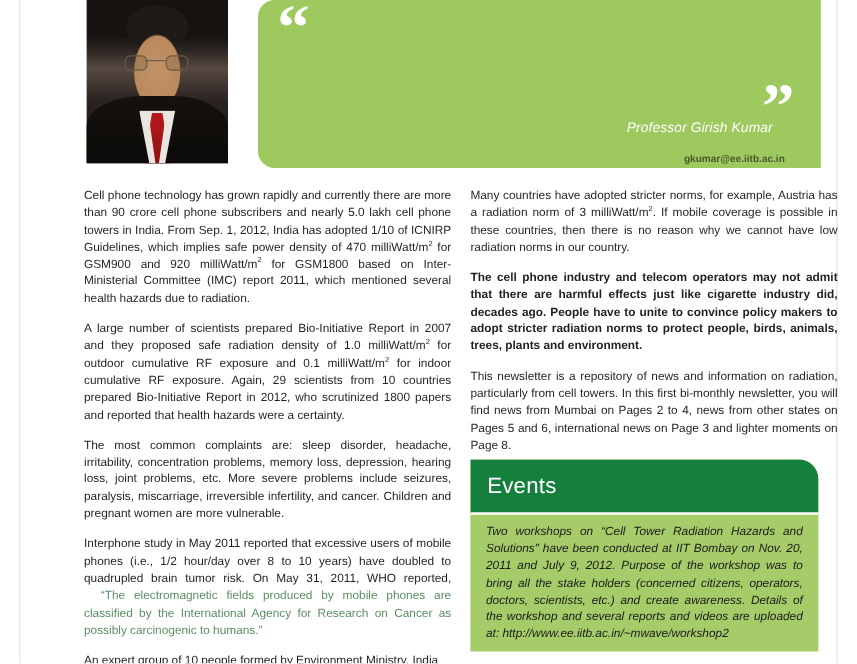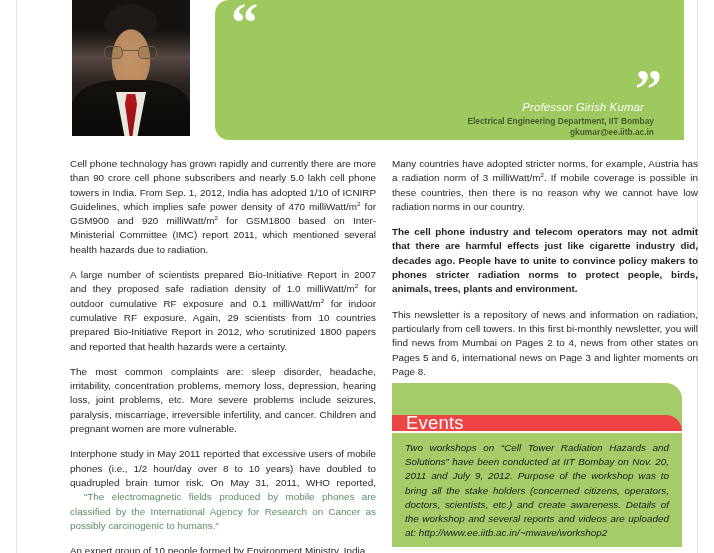--- a/index.html
+++ b/index.html
@@ -197,28 +197,27 @@
   
   .events {
     position: absolute;
     left: 392px; top: 383px;
     width: 290px;
     background: #a5cc68;
     border-radius: 0 16px 0 0;
     overflow: hidden;
   }
   .events-header {
-    height: 16px;
-    background: #ef4444;
+    height: 44px;
+    background: #15803d;
     display: flex;
     align-items: center;
     padding-left: 14px;
     box-sizing: border-box;
     border-radius: 0 16px 0 0;
-    margin-top: 32px;
   }
   .events-title {
     font-size: 18.5px;
     color: #ffffff;
     font-weight: 400;
     letter-spacing: 0.2px;
   }
   .events-divider {
     height: 2px;
     background: #ffffff;
@@ -264,40 +263,39 @@
       <div class="photo-glass l"></div>
       <div class="photo-glass r"></div>
       <div class="photo-glass-bridge"></div>
     </div>
   </div>
 
   <div class="quote-box">
     <div class="quote-mark-open">“</div>
     <div class="quote-mark-close">”</div>
     <div class="quote-author">Professor Girish Kumar</div>
-    <div class="quote-dept">Electrical Engineering Department, IIT Bombay</div>
     <div class="quote-email">gkumar@ee.iitb.ac.in</div>
   </div>
 
   <div class="col col-left">
     <p><span>Cell phone technology has grown rapidly and currently there are more than 90 crore cell phone subscribers and nearly 5.0 lakh cell phone towers in India. From Sep. 1, 2012, India has adopted 1/10 of ICNIRP Guidelines, which implies safe power density of 470 milliWatt/m</span><sup>2</sup><span> for GSM900 and 920 milliWatt/m</span><sup>2</sup><span> for GSM1800 based on Inter-Ministerial Committee (IMC) report 2011, which mentioned several health hazards due to radiation.</span></p>
 
     <p><span>A large number of scientists prepared Bio-Initiative Report in 2007 and they proposed safe radiation density of 1.0 milliWatt/m</span><sup>2</sup><span> for outdoor cumulative RF exposure and 0.1 milliWatt/m</span><sup>2</sup><span> for indoor cumulative RF exposure. Again, 29 scientists from 10 countries prepared Bio-Initiative Report in 2012, who scrutinized 1800 papers and reported that health hazards were a certainty.</span></p>
 
     <p>The most common complaints are: sleep disorder, headache, irritability, concentration problems, memory loss, depression, hearing loss, joint problems, etc. More severe problems include seizures, paralysis, miscarriage, irreversible infertility, and cancer. Children and pregnant women are more vulnerable.</p>
 
     <p><span>Interphone study in May 2011 reported that excessive users of mobile phones (i.e., 1/2 hour/day over 8 to 10 years) have doubled to quadrupled brain tumor risk. On May 31, 2011, WHO reported, </span><span class="who-quote">“The electromagnetic fields produced by mobile phones are classified by the International Agency for Research on Cancer as possibly carcinogenic to humans.”</span></p>
 
     <p>An expert group of 10 people formed by Environment Ministry, India</p>
   </div>
 
   <div class="col col-right">
     <p><span>Many countries have adopted stricter norms, for example, Austria has a radiation norm of 3 milliWatt/m</span><sup>2</sup><span>. If mobile coverage is possible in these countries, then there is no reason why we cannot have low radiation norms in our country.</span></p>
 
-    <p class="bold-para">The cell phone industry and telecom operators may not admit that there are harmful effects just like cigarette industry did, decades ago. People have to unite to convince policy makers to phones stricter radiation norms to protect people, birds, animals, trees, plants and environment.</p>
+    <p class="bold-para">The cell phone industry and telecom operators may not admit that there are harmful effects just like cigarette industry did, decades ago. People have to unite to convince policy makers to adopt stricter radiation norms to protect people, birds, animals, trees, plants and environment.</p>
 
     <p>This newsletter is a repository of news and information on radiation, particularly from cell towers. In this first bi-monthly newsletter, you will find news from Mumbai on Pages 2 to 4, news from other states on Pages 5 and 6, international news on Page 3 and lighter moments on Page 8.</p>
   </div>
 
   <div class="events">
     <div class="events-header">
       <span class="events-title">Events</span>
     </div>
     <div class="events-divider"></div>
     <div class="events-body">

